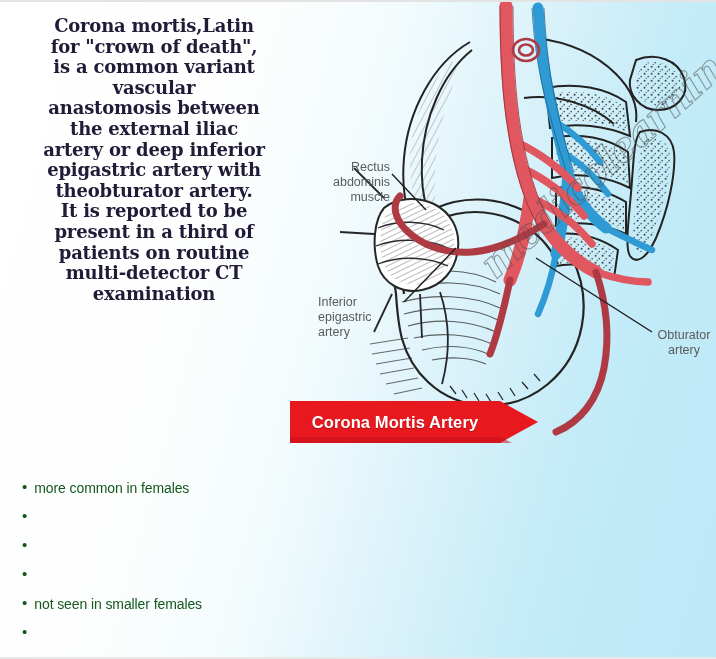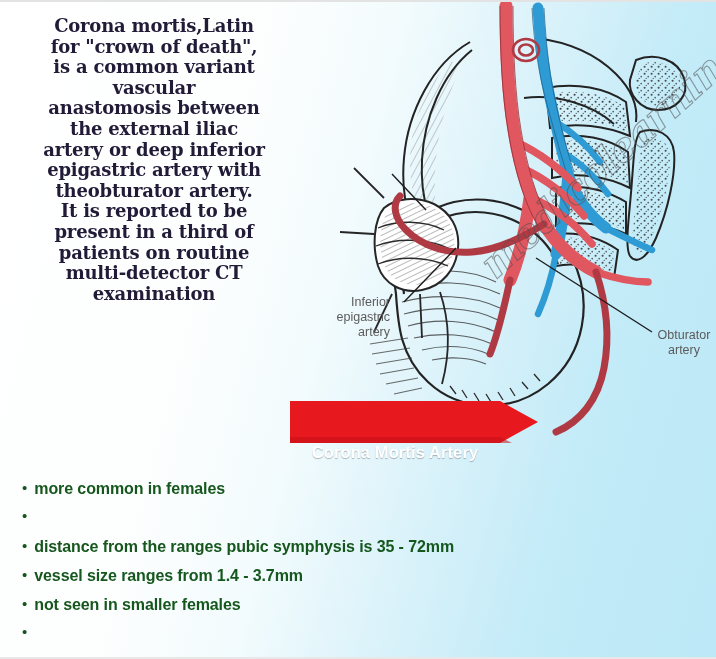--- a/index.html
+++ b/index.html
@@ -49,41 +49,40 @@
   
   .anno{
     position:absolute;
     font-family:"Liberation Sans",sans-serif;
     font-size:12.5px;
     line-height:1.18;
     color:#5b5b5b;
     white-space:pre-line;
   }
   #anno-rectus{left:320px;top:158px;width:70px;text-align:right;}
-  #anno-epigastric{left:318px;top:293px;width:72px;text-align:right;}
+  #anno-epigastric{left:318px;top:293px;width:72px;text-align:left;}
   #anno-obturator{left:652px;top:326px;width:64px;text-align:center;}
   
   #banner{
     position:absolute;
     left:290px;top:399px;
     width:248px;height:42px;
   }
   #banner svg{display:block;}
   #banner-text{
     position:absolute;
     left:0;top:0;
     width:210px;height:42px;
     display:flex;align-items:center;justify-content:center;
     color:#ffffff;
     font-family:"Liberation Sans",sans-serif;
     font-weight:bold;
     font-size:16.5px;
     letter-spacing:0.1px;
     text-shadow:0 1px 1px rgba(0,0,0,.28);
-    margin-top:30px;
   }
   
   #watermark{
     position:absolute;
     left:470px;top:250px;
     width:230px;height:120px;
     transform:rotate(-42deg);
     transform-origin:left top;
     font-family:"DejaVu Serif","Liberation Serif",serif;
     font-style:italic;
@@ -111,22 +110,22 @@
   .bullet .dot{
     color:#14561c;
     font-size:15px;
     line-height:1;
     margin-right:7px;
     transform:translateY(-1px);
   }
   .bullet .btext{
     color:#15571d;
     font-family:"Liberation Sans",sans-serif;
-    font-weight:bold;
-    font-size:16px;
+    font-weight:normal;
+    font-size:14px;
     letter-spacing:-0.1px;
     white-space:nowrap;
   }
 </style>
 </head>
 <body>
 
 <div id="poster">
 
   <div id="intro">Corona mortis,Latin
@@ -286,20 +285,23 @@
       </g>
 
       <g stroke="#1d1d1d" stroke-width="1.4" fill="none">
         <path d="M92 172 L126 208"></path>
         <path d="M104 300 L156 246"></path>
         <path d="M352 330 L236 256"></path>
       </g>
     </svg>
   </div>
 
+  <div class="anno" id="anno-rectus">Rectus
+abdominis
+muscle</div>
   <div class="anno" id="anno-epigastric">Inferior
 epigastric
 artery</div>
   <div class="anno" id="anno-obturator">Obturator
 artery</div>
 
   <div id="watermark">medicolearning</div>
 
   <div id="banner">
     <svg viewBox="0 0 248 42" xmlns="http://www.w3.org/2000/svg">
@@ -315,26 +317,24 @@
       <span class="dot">•</span>
       <span class="btext">more common in females</span>
     </div>
 
     <div class="bullet">
       <span class="dot">•</span>
     </div>
 
     <div class="bullet">
       <span class="dot">•</span>
-      <span class="btext">distance from the ranges pubic symphysis is 35 - 72mm</span>
-    </div>
-
-    <div class="bullet">
-      <span class="dot">•</span>
-      <span class="btext">vessel size ranges from 1.4 - 3.7mm</span>
+    </div>
+
+    <div class="bullet">
+      <span class="dot">•</span>
     </div>
 
     <div class="bullet">
       <span class="dot">•</span>
       <span class="btext">not seen in smaller females</span>
     </div>
 
     <div class="bullet">
       <span class="dot">•</span>
     </div>

